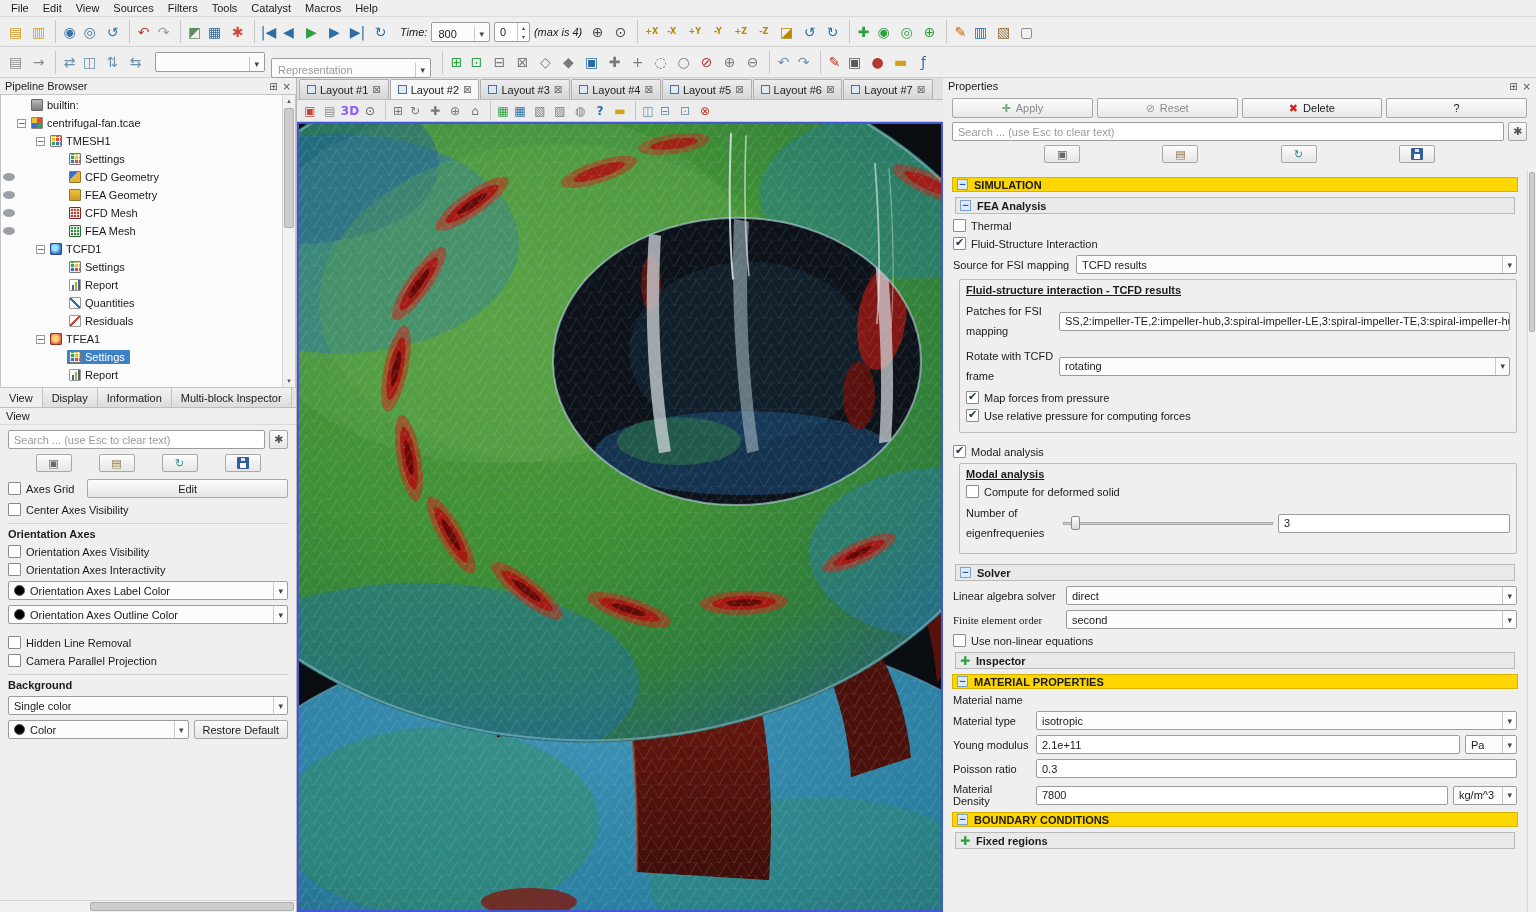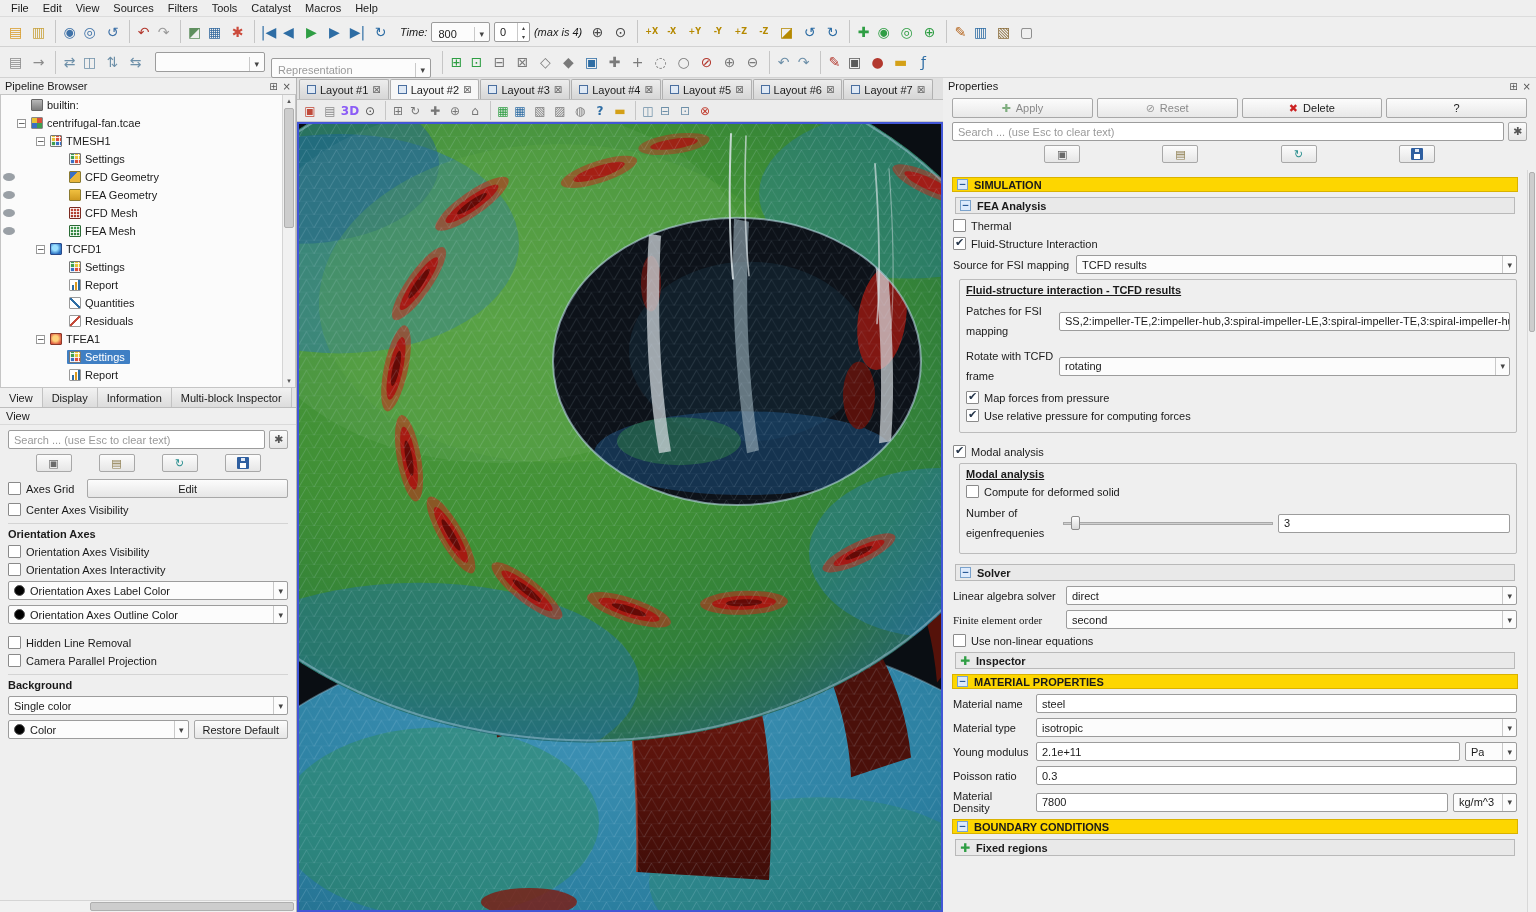--- a/index.html
+++ b/index.html
@@ -891,23 +891,20 @@
       <span>Inspector</span>
     </div>
 
     <div class="ysec" style="background: rgb(253, 214, 0);">
       <span class="csq">−</span>
       <span>MATERIAL PROPERTIES</span>
     </div>
 
     <div class="prow">
       <span class="flabel" style="width:78px;">Material name</span>
-      <div class="tinput" style="flex:1;">
-          <span>steel</span>
-        </div>
     </div>
     <div class="prow">
       <span class="flabel" style="width:78px;">Material type</span>
       <div class="combo" style="flex:1;">
         <span class="val">isotropic</span>
         <span class="arr">▾</span>
       </div>
     </div>
     <div class="prow">
       <span class="flabel" style="width:78px;">Young modulus</span>

